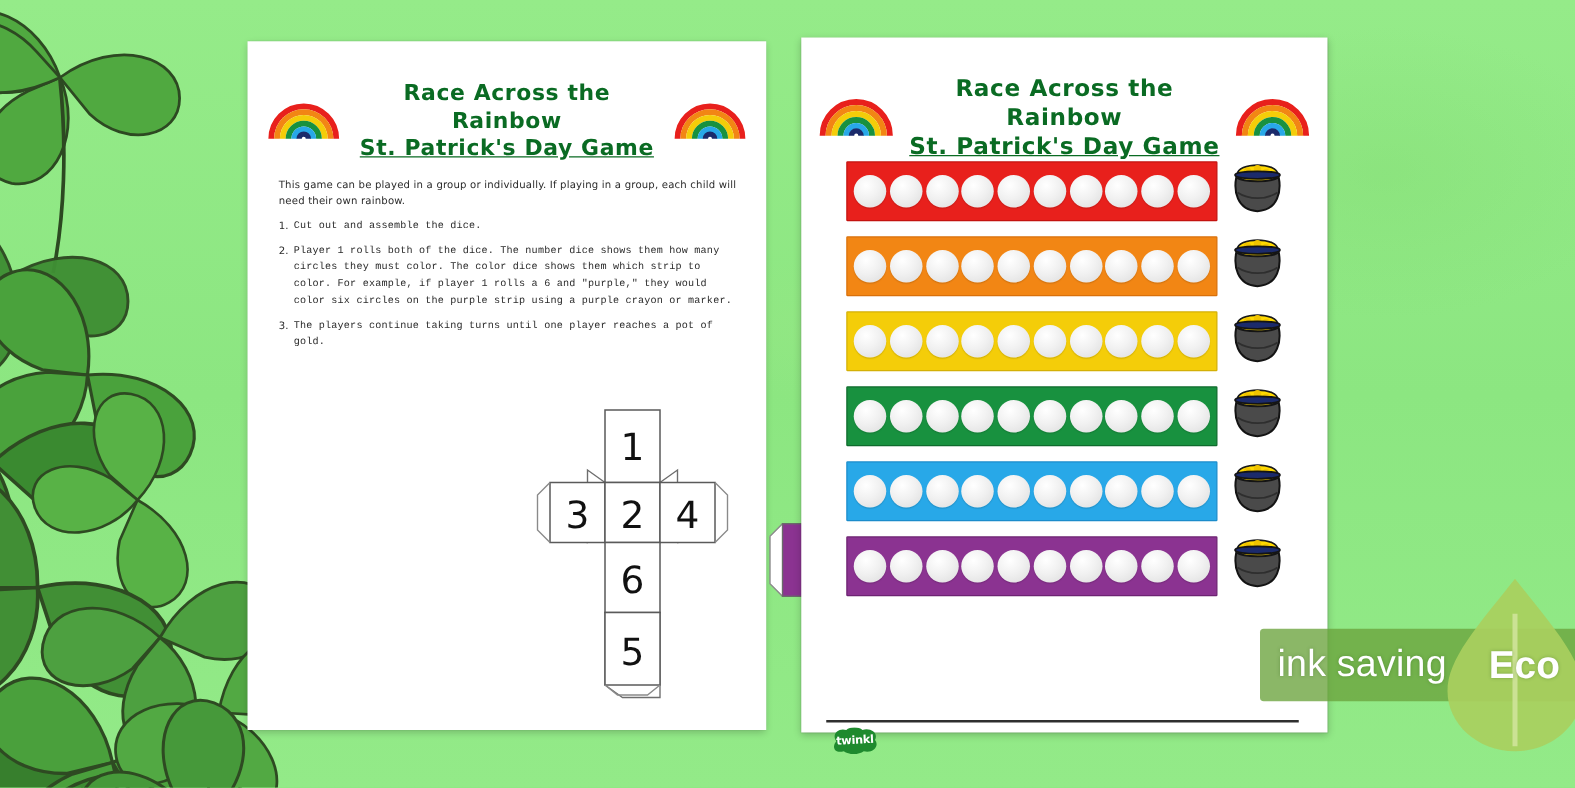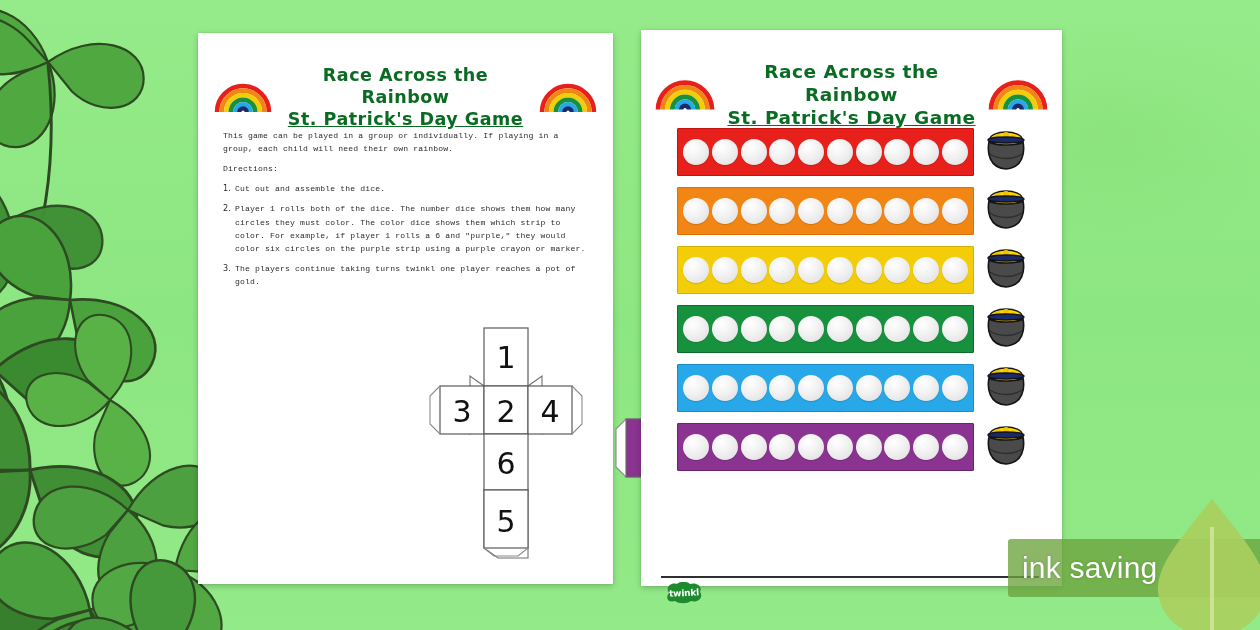--- a/index.html
+++ b/index.html
@@ -43,21 +43,21 @@
   .title .l2{display:block;text-decoration:underline;}
 
   
   .body-text{
     color:#2b2b2b;
     font-family:"DejaVu Sans", sans-serif;
     font-size:8.1px;
     line-height:1.62;
     letter-spacing:.15px;
   }
-  .body-text p{margin:4px 0 7px 0;font-family:Liberation Mono, monospace;}
+  .body-text p{margin:16px 0 7px 0;}
   .olist{margin:0;padding:0;list-style:none;}
   .olist li{display:flex;gap:4px;margin-bottom:7px;}
   .olist li .num{flex:0 0 auto;}
   .olist li .txt{flex:1 1 auto;font-family:Liberation Mono, monospace;}
 
   
   .net{position:absolute;}
   #numnet{left:222px;top:287px;}
   #colnet{left:412px;top:356px;}
 
@@ -83,21 +83,21 @@
     position:absolute;left:0;top:0;width:100%;height:100%;
     display:flex;align-items:center;justify-content:center;
     color:#fff;font-family:"DejaVu Sans",sans-serif;font-weight:bold;
     font-size:9px;letter-spacing:-.2px;
     transform:rotate(-3deg);
     pointer-events:none;
   }
   .rule{position:absolute;background:#2f2f2f;}
 
   
-  #eco{position:absolute;left:1008px;top:539px;width:204px;height:58px;text-decoration:underline;}
+  #eco{position:absolute;left:1008px;top:503px;width:204px;height:58px;text-decoration:underline;}
   #eco .bar{
     position:absolute;left:0;top:0;width:252px;height:58px;
     background:rgba(106,163,60,.78);
     border-radius:3px 0 0 3px;
   }
   #eco .leaf{position:absolute;left:148px;top:-42px;width:112px;height:142px;}
   #eco .lbl{
     position:absolute;left:14px;top:0;height:58px;display:flex;align-items:center;
     color:#ffffff;font-family:"Liberation Sans",sans-serif;font-weight:400;
     font-size:30px;letter-spacing:.2px;
@@ -200,33 +200,32 @@
             <path d="M16.8,33 A12.2,12.2 0 0 1 41.2,33" stroke="#18913f" stroke-width="4.6"></path>
             <path d="M21.4,33 A7.6,7.6 0 0 1 36.6,33" stroke="#28a8e8" stroke-width="4.6"></path>
             <path d="M25.3,33 A3.7,3.7 0 0 1 32.7,33" stroke="#1b2a6b" stroke-width="4.2"></path>
           </g>
         </svg>
       </span>
     </div>
 
     <div class="body-text" style="position:absolute;left:25px;top:92px;width:370px;">
       <p>This game can be played in a group or individually. If playing in a group, each child will need their own rainbow.</p>
-      <p>Directions:</p>
       <ul class="olist">
         <li>
           <span class="num">1.</span>
           <span class="txt">Cut out and assemble the dice.</span>
         </li>
         <li>
           <span class="num">2.</span>
           <span class="txt">Player 1 rolls both of the dice. The number dice shows them how many circles they must color. The color dice shows them which strip to color. For example, if player 1 rolls a 6 and "purple," they would color six circles on the purple strip using a purple crayon or marker.</span>
         </li>
         <li>
           <span class="num">3.</span>
-          <span class="txt">The players continue taking turns twinkl one player reaches a pot of gold.</span>
+          <span class="txt">The players continue taking turns until one player reaches a pot of gold.</span>
         </li>
       </ul>
     </div>
 
     <div class="net" id="numnet">
       <svg width="172" height="240" viewBox="0 0 172 240" xmlns="http://www.w3.org/2000/svg">
         <g fill="#ffffff" stroke="#6e6e6e" stroke-width="1.1">
 
           <path d="M64,66 L50,56 L50,114 L64,104 Z"></path>
           <path d="M108,66 L122,56 L122,114 L108,104 Z"></path>
@@ -497,13 +496,14 @@
 
 <div id="eco">
   <div class="bar"></div>
   <div class="leaf">
     <svg width="112" height="142" viewBox="0 0 112 142" xmlns="http://www.w3.org/2000/svg">
       <path d="M56,2 C86,40 110,66 110,92 C110,118 86,140 56,140 C26,140 2,118 2,92 C2,66 26,40 56,2 Z" fill="#a9cf5e" opacity=".92"></path>
       <path d="M56,30 L56,136" stroke="#cfe39a" stroke-width="4" fill="none" opacity=".9"></path>
     </svg>
   </div>
   <div class="lbl">ink saving</div>
+  <div class="eco-word">Eco</div>
 </div>
 
 </body></html>

